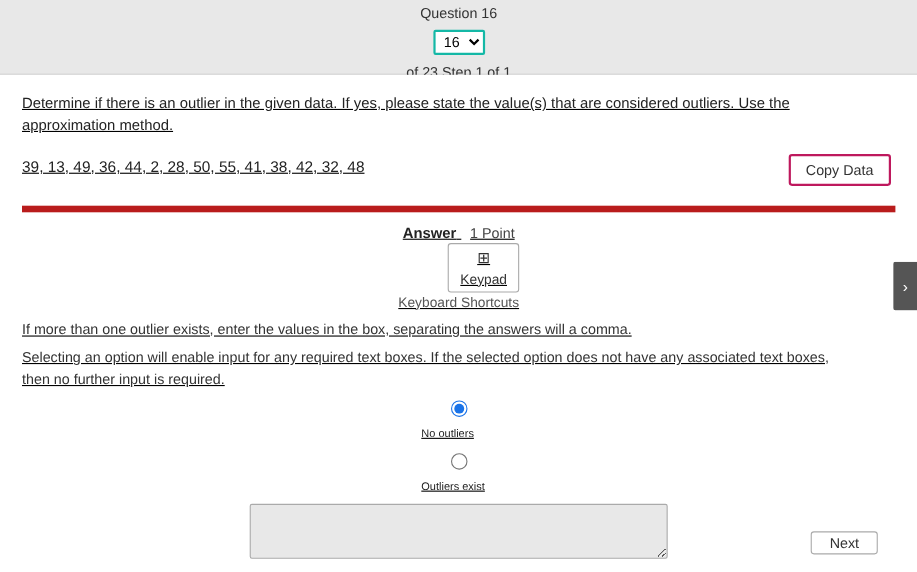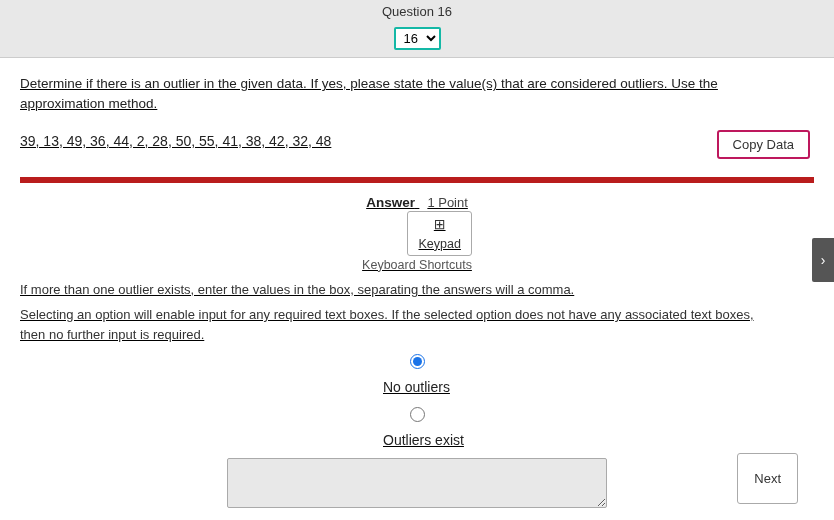--- a/index.html
+++ b/index.html
@@ -155,21 +155,21 @@
     }
 
     .option-row input[type="radio"] {
       accent-color: #1a73e8;
       width: 15px;
       height: 15px;
       cursor: pointer;
     }
 
     .option-label {
-      font-size: 14px;
+      font-size: 10px;
       color: #222;
       cursor: pointer;
       min-width: 100px;
       margin-left: 32px;
     }
 
     .outlier-input {
       border: 1px solid #aaa;
       border-radius: 2px;
       width: 380px;
@@ -197,21 +197,21 @@
       z-index: 10;
     }
 
     .next-btn {
       position: fixed;
       right: 0;
       bottom: 20px;
       background: white;
       border: 1px solid #aaa;
       border-radius: 3px;
-      padding: 17px 16px;
+      padding: 2px 16px;
       font-size: 13px;
       cursor: pointer;
       color: #333;
       margin-right: 8px;
     }
   </style>
 </head>
 <body>
 
 <div class="top-bar">

